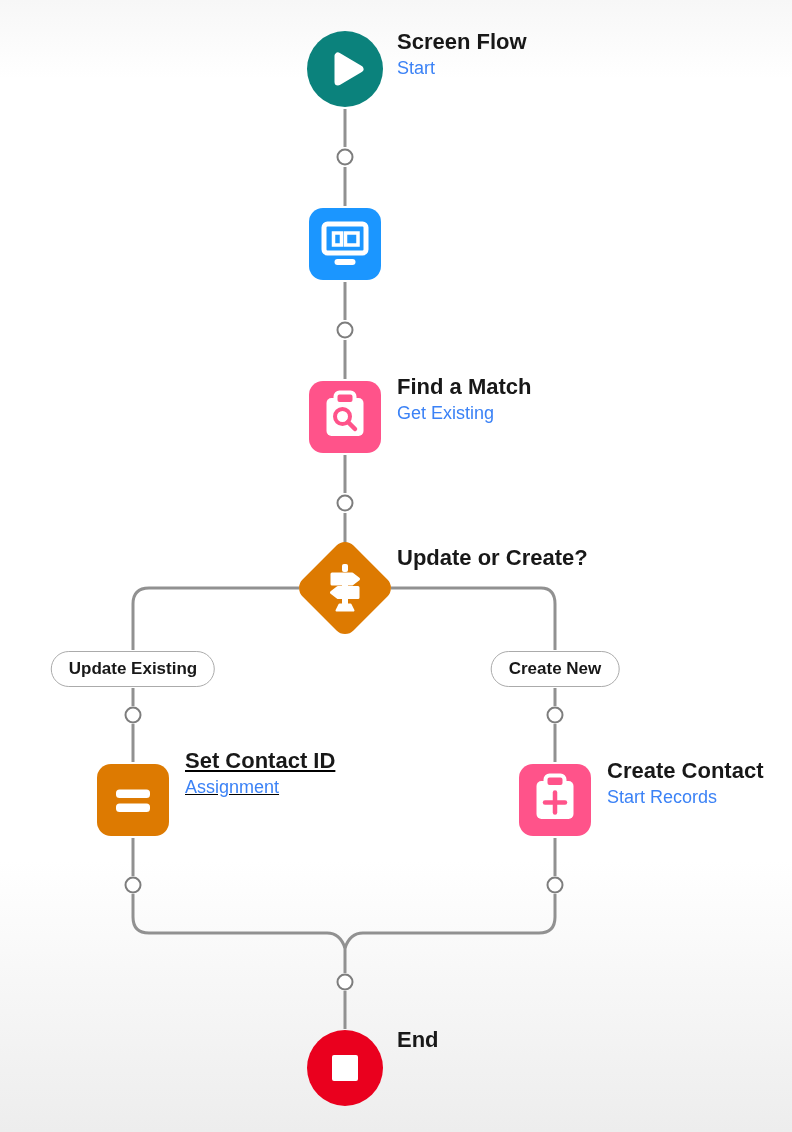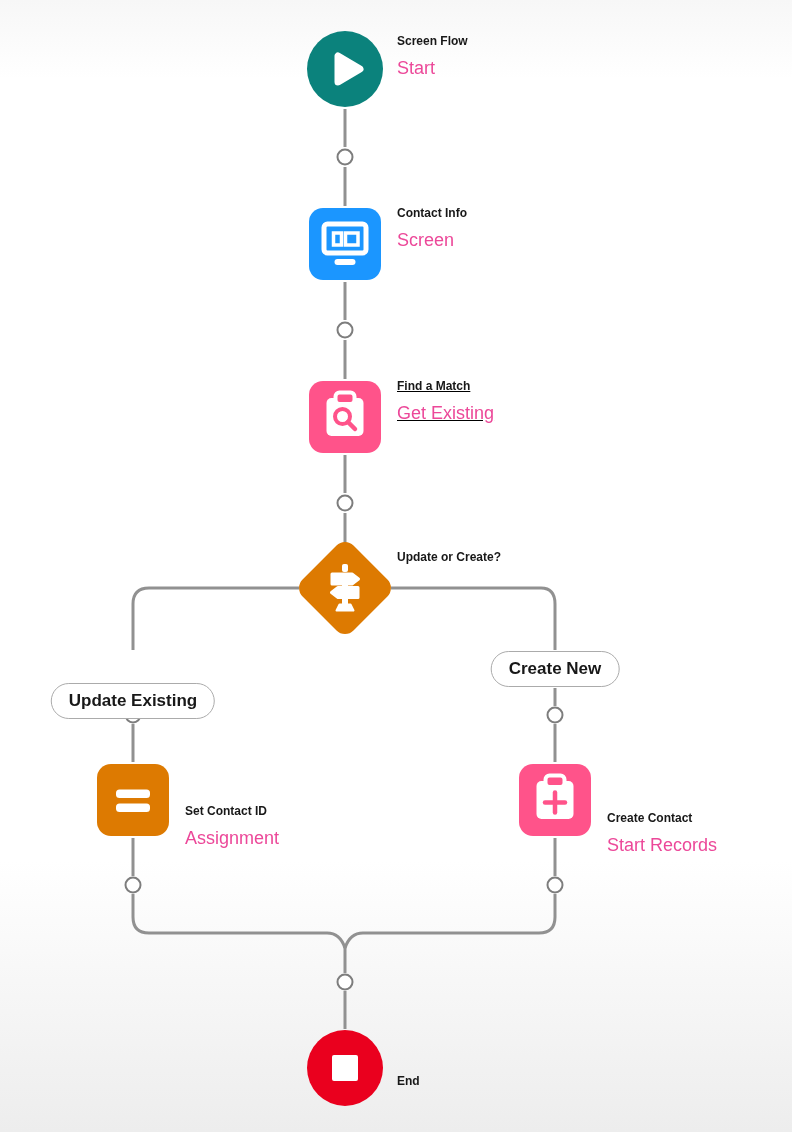--- a/index.html
+++ b/index.html
@@ -20,22 +20,22 @@
   .rnd{width:76px;height:76px;border-radius:50%;}
   .teal{background:#0B827C;}
   .blue{background:#1B96FF;}
   .pink{background:#FF538A;}
   .orange{background:#DD7A01;}
   .red{background:#EA001E;}
   .diamond{transform:rotate(45deg);border-radius:12px;}
   .diamond svg{transform:rotate(-45deg);}
 
   .label{position:absolute;white-space:nowrap;}
-  .label .title{font-size:12px;line-height:27px;font-weight:bold;color:#181818;}
-  .label .subtitle{font-size:18px;line-height:27px;font-weight:normal;color:#ec4899;}
+  .label .title{font-size:22px;line-height:27px;font-weight:bold;color:#181818;}
+  .label .subtitle{font-size:18px;line-height:27px;font-weight:normal;color:#3b82f6;}
 
   .pill{
     position:absolute;transform:translateX(-50%);
     height:36px;line-height:33px;box-sizing:border-box;
     padding:0 17px;background:#ffffff;
     border:1.5px solid #ababab;border-radius:18px;
     font-size:17px;font-weight:bold;color:#181818;cursor:pointer;
   }
 </style>
 </head>
@@ -91,36 +91,32 @@
   <div class="node" style="left:309px;top:208px;">
     <span class="icon sq blue">
       <svg width="72" height="72" viewBox="0 0 72 72">
         <rect x="15" y="16" width="42" height="29" rx="3.5" fill="none" stroke="#ffffff" stroke-width="5"></rect>
         <rect x="24.5" y="25" width="8" height="12" fill="none" stroke="#ffffff" stroke-width="3.5"></rect>
         <rect x="36.5" y="25" width="12.5" height="12" fill="none" stroke="#ffffff" stroke-width="3.5"></rect>
         <rect x="25.5" y="51" width="21" height="6" rx="3" fill="#ffffff"></rect>
       </svg>
     </span>
   </div>
-  <div class="label" style="left:397px;top:200px;">
-    <div class="title">Contact Info</div>
-    <div class="subtitle">Screen</div>
-  </div>
 
   <div class="node" style="left:309px;top:381px;">
     <span class="icon sq pink">
       <svg width="72" height="72" viewBox="0 0 72 72">
         <rect x="17.5" y="17" width="37" height="38" rx="5" fill="#ffffff"></rect>
         <rect x="26.5" y="11.5" width="19" height="11.5" rx="4" fill="#FF538A" stroke="#ffffff" stroke-width="4"></rect>
         <circle cx="33.5" cy="35.5" r="7.5" fill="#ffffff" stroke="#FF538A" stroke-width="4"></circle>
         <line x1="39" y1="41" x2="46" y2="48" stroke="#FF538A" stroke-width="4.5" stroke-linecap="round"></line>
       </svg>
     </span>
   </div>
-  <div class="label" style="left:397px;top:373px;text-decoration:underline;">
+  <div class="label" style="left:397px;top:373px;">
     <div class="title">Find a Match</div>
     <div class="subtitle">Get Existing</div>
   </div>
 
   <div class="node" style="left:309px;top:552px;">
     <span class="icon sq orange diamond">
       <svg width="72" height="72" viewBox="0 0 72 72">
         <g fill="#ffffff" stroke="#ffffff" stroke-linejoin="round">
           <rect x="33.5" y="12.5" width="5" height="7" rx="1"></rect>
           <path d="M23 22 H43 L49.5 27 L43 32 H23 Z" stroke-width="3"></path>
@@ -129,55 +125,55 @@
           <rect x="33.5" y="45.5" width="5" height="7"></rect>
           <path d="M30.5 52.5 H41.5 L44.5 58.5 H27.5 Z" stroke-width="2"></path>
         </g>
       </svg>
     </span>
   </div>
   <div class="label" style="left:397px;top:498px;margin-top:46px;">
     <div class="title">Update or Create?</div>
   </div>
 
-  <div class="pill" style="left:133px;top:651px;margin-top:32px;">Update Existing</div>
+  <div class="pill" style="left:133px;top:651px;">Update Existing</div>
   <div class="pill" style="left:555px;top:651px;">Create New</div>
 
   <div class="node" style="left:97px;top:764px;">
     <span class="icon sq orange">
       <svg width="72" height="72" viewBox="0 0 72 72">
         <rect x="19" y="25.5" width="34" height="8.5" rx="3.5" fill="#ffffff"></rect>
         <rect x="19" y="39.5" width="34" height="8.5" rx="3.5" fill="#ffffff"></rect>
       </svg>
     </span>
   </div>
-  <div class="label" style="left:185px;top:798px;">
+  <div class="label" style="left:185px;top:747px;text-decoration:underline;">
     <div class="title">Set Contact ID</div>
     <div class="subtitle">Assignment</div>
   </div>
 
   <div class="node" style="left:519px;top:764px;">
     <span class="icon sq pink">
       <svg width="72" height="72" viewBox="0 0 72 72">
         <rect x="17.5" y="17" width="37" height="38" rx="5" fill="#ffffff"></rect>
         <rect x="26.5" y="11.5" width="19" height="11.5" rx="4" fill="#FF538A" stroke="#ffffff" stroke-width="4"></rect>
         <line x1="36" y1="28.5" x2="36" y2="48.5" stroke="#FF538A" stroke-width="4.5" stroke-linecap="round"></line>
         <line x1="26" y1="38.5" x2="46" y2="38.5" stroke="#FF538A" stroke-width="4.5" stroke-linecap="round"></line>
       </svg>
     </span>
   </div>
-  <div class="label" style="left:607px;top:757px;margin-top:48px;">
+  <div class="label" style="left:607px;top:757px;">
     <div class="title">Create Contact</div>
     <div class="subtitle">Start Records</div>
   </div>
 
   <div class="node" style="left:307px;top:1030px;">
     <span class="icon rnd red">
       <svg width="76" height="76" viewBox="0 0 76 76">
         <rect x="25" y="25" width="26" height="26" rx="2" fill="#ffffff"></rect>
       </svg>
     </span>
   </div>
-  <div class="label" style="left:397px;top:1026px;margin-top:42px;">
+  <div class="label" style="left:397px;top:1026px;">
     <div class="title">End</div>
   </div>
 
 </div>
 
 </body></html>

